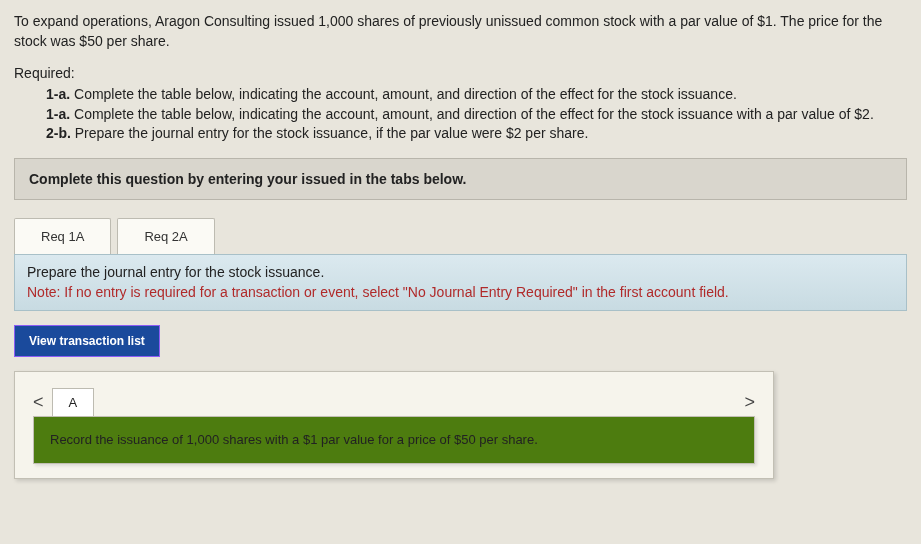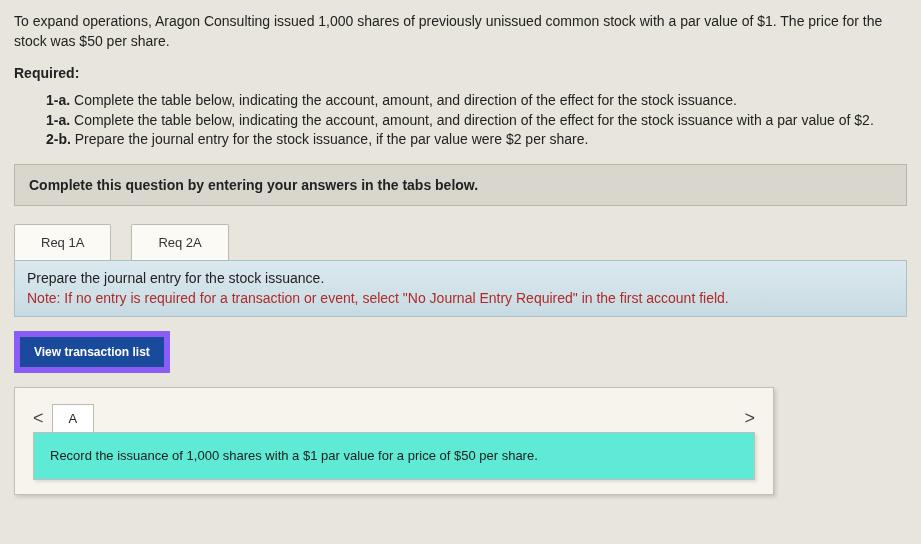--- a/index.html
+++ b/index.html
@@ -8,33 +8,33 @@
     background: #e8e5dc;
     color: #222;
     font-size: 14px;
     width: 921px;
     height: 544px;
     overflow: hidden;
     padding: 12px 14px;
     position: relative;
   }
   .problem-text { line-height: 1.4; margin-bottom: 14px; }
-  .required-label { font-weight: bold; margin-bottom: 10px; }
+  .required-label { font-weight: normal; margin-bottom: 4px; }
   .req-list { margin-bottom: 14px; line-height: 1.4; margin-left: 32px; }
   .req-item b { font-weight: bold; }
   .instruction-bar {
     background: #d9d6cd;
     border: 1px solid #b8b5ab;
     padding: 12px 14px;
     font-weight: bold;
     margin-bottom: 18px;
   }
   .tabs {
     display: flex;
-    gap: 20px;
+    gap: 6px;
     margin-bottom: 0;
   }
   .tab {
     background: #fbfaf5;
     border: 1px solid #bdbbb1;
     border-bottom: none;
     padding: 10px 26px;
     font-size: 13px;
     color: #333;
     cursor: pointer;
@@ -52,21 +52,21 @@
   }
   .prompt-bar .note { color: #b02a2a; }
   .view-btn {
     display: inline-block;
     background: #1a4a9c;
     color: #fff;
     padding: 8px 14px;
     font-size: 12px;
     font-weight: bold;
     margin: 14px 0 14px 0;
-    border: 6px solid #8b5cf6;
+    border: 1px solid #8b5cf6;
     cursor: pointer;
   }
   .worksheet-box {
     background: #f6f4ec;
     border: 1px solid #c2bfb4;
     box-shadow: 2px 2px 4px rgba(0,0,0,0.15);
     width: 760px;
     padding: 16px 18px 14px 18px;
   }
   .ws-title { font-weight: bold; font-size: 17px; margin-bottom: 12px; }
@@ -84,21 +84,21 @@
   }
   .nav-arrow.right { margin-left: auto; }
   .entry-tab {
     background: #fff;
     border: 1px solid #bdbbb1;
     border-bottom: none;
     padding: 6px 16px;
     font-size: 13px;
   }
   .entry-body {
-    background: #5eead4;
+    background: #4d7c0f;
     border: 1px solid #c2bfb4;
     padding: 14px 16px;
     font-size: 13px;
     line-height: 1.4;
     box-shadow: 2px 2px 3px rgba(0,0,0,0.1);
   }
 </style>
 </head>
 <body>
 
@@ -106,21 +106,21 @@
 
 <div class="problem-text">To expand operations, Aragon Consulting issued 1,000 shares of previously unissued common stock with a par value of $1. The price for the stock was $50 per share.</div>
 
 <div class="required-label">Required:</div>
 <div class="req-list">
   <div class="req-item"><b>1-a.</b> <span>Complete the table below, indicating the account, amount, and direction of the effect for the stock issuance.</span></div>
   <div class="req-item"><b>1-a.</b> <span>Complete the table below, indicating the account, amount, and direction of the effect for the stock issuance with a par value of $2.</span></div>
   <div class="req-item"><b>2-b.</b> <span>Prepare the journal entry for the stock issuance, if the par value were $2 per share.</span></div>
 </div>
 
-<div class="instruction-bar">Complete this question by entering your answers in the tabs below.</div>
+<div class="instruction-bar">Complete this question by entering your issued in the tabs below.</div>
 
 <div class="tabs">
   <div class="tab">Req 1A</div>
   <div class="tab">Req 2A</div>
 </div>
 
 <div class="prompt-bar">
   <span>Prepare the journal entry for the stock issuance.</span><br>
   <span class="note"><span>Note:</span> <span>If no entry is required for a transaction or event, select "No Journal Entry Required" in the first account field.</span></span>
 </div>

